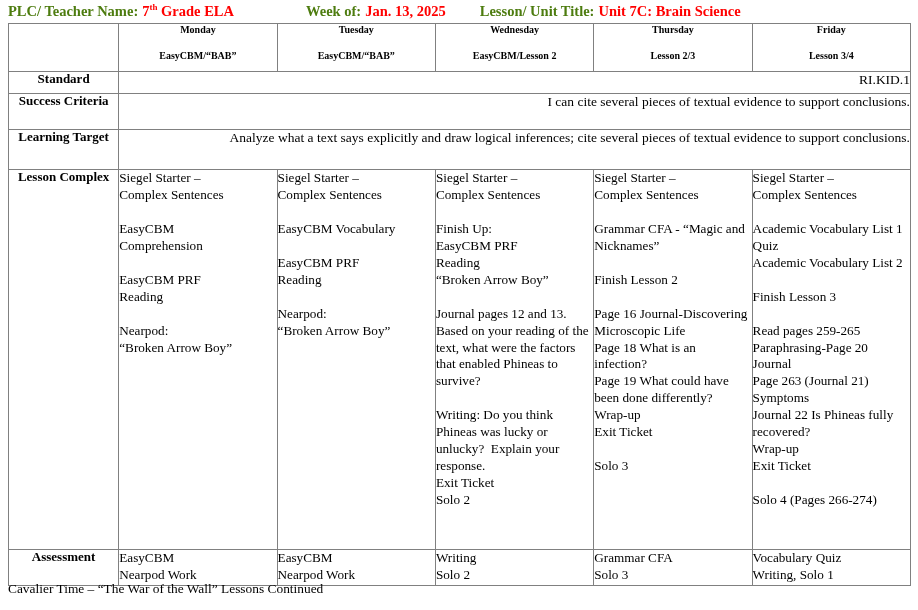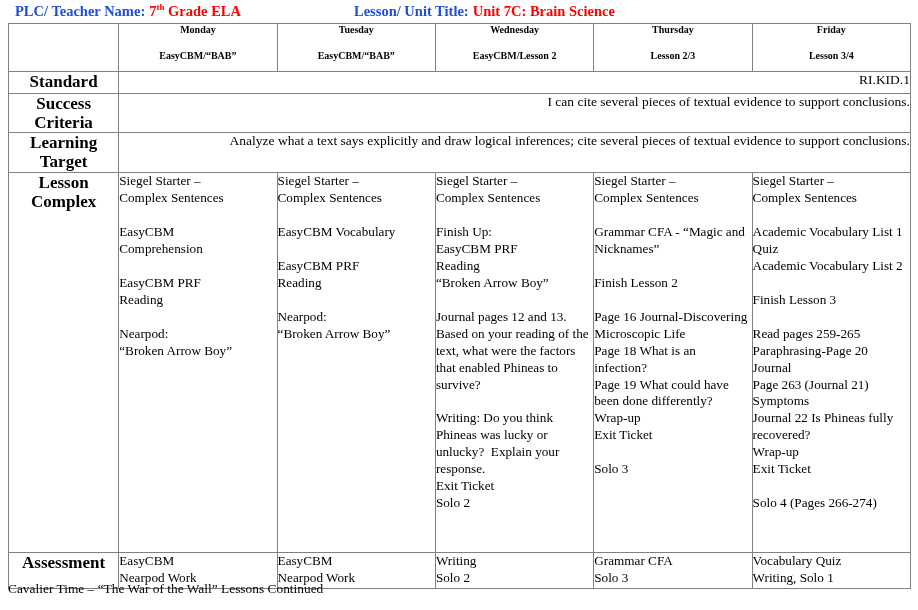--- a/index.html
+++ b/index.html
@@ -32,21 +32,21 @@
     width: 903px;
     height: 22px;
     display: flex;
     align-items: center;
     font-family: "Liberation Serif", "DejaVu Serif", serif;
     font-size: 14.5px;
     font-weight: bold;
     white-space: nowrap;
   }
   .hdr-group { display: inline-flex; align-items: baseline; }
-  .hdr-label { color: #1d4ed8; margin-left: 7px; }
+  .hdr-label { color: #4d7c0f; }
   .hdr-value { color: #ff0000; padding-left: 4px; }
   .hdr-sup { font-size: 0.62em; vertical-align: super; line-height: 0; }
   .gap-a { width: 72px; display: inline-block; }
   .gap-b { width: 34px; display: inline-block; }
 
   
   table.plan {
     position: absolute;
     left: 8px;
     top: 23px;
@@ -60,21 +60,21 @@
     padding: 0;
   }
   .col-label  { width: 110px; }
   .col-day    { width: 158px; }
 
   
   .rowlabel {
     text-align: center;
     vertical-align: middle;
     font-weight: bold;
-    font-size: 17px;
+    font-size: 13px;
     line-height: 1.12;
     padding: 2px 2px;
   }
 
   
   .dayhead {
     text-align: center;
     vertical-align: top;
     padding: 3px 2px 4px 2px;
     line-height: 1.1;
@@ -134,20 +134,24 @@
 <body>
 
 <div id="page">
 
   <div class="doc-header">
     <span class="hdr-group">
       <span class="hdr-label">PLC/ Teacher Name:</span>
       <span class="hdr-value"><span>7</span><span class="hdr-sup">th</span><span> Grade ELA</span></span>
     </span>
     <span class="gap-a"></span>
+    <span class="hdr-group">
+      <span class="hdr-label">Week of:</span>
+      <span class="hdr-value">Jan. 13, 2025</span>
+    </span>
     <span class="gap-b"></span>
     <span class="hdr-group">
       <span class="hdr-label">Lesson/ Unit Title:</span>
       <span class="hdr-value">Unit 7C: Brain Science</span>
     </span>
   </div>
 
   <table class="plan">
     <colgroup>
       <col class="col-label">

